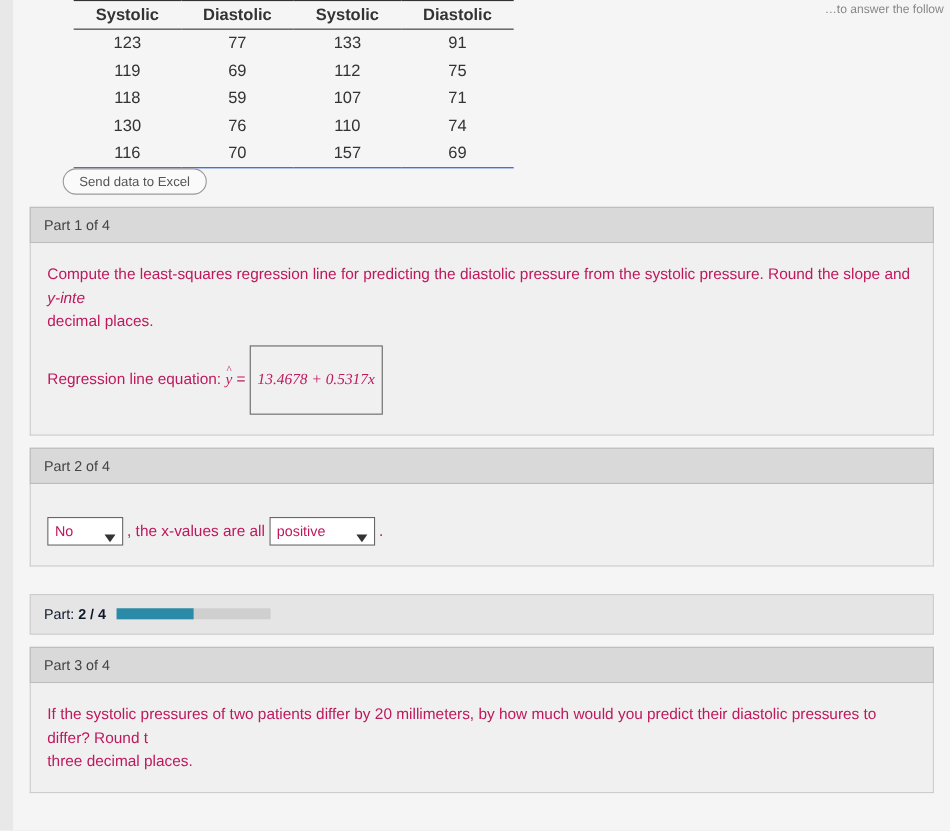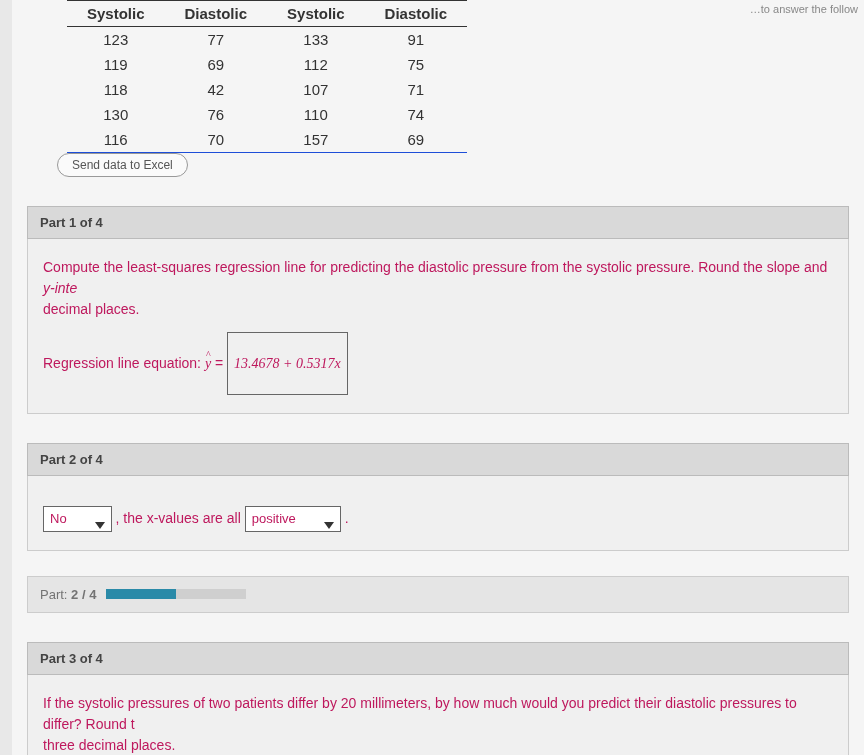--- a/index.html
+++ b/index.html
@@ -53,22 +53,21 @@
     background: #fafafa;
     margin-left: 30px;
     cursor: pointer;
   }
   .part-header {
     background: #d9d9d9;
     border: 1px solid #bbb;
     padding: 8px 12px;
     font-size: 13px;
     color: #444;
-    margin-top: 29px;
-    font-weight: bold;
+    margin-top: 11px;
   }
   .part-body {
     background: #f0f0f0;
     border: 1px solid #ccc;
     border-top: none;
     padding: 18px 15px;
     font-size: 14px;
     color: #be185d;
     line-height: 1.5;
   }
@@ -96,21 +95,21 @@
     width: 0; height: 0;
     border-left: 5px solid transparent;
     border-right: 5px solid transparent;
     border-top: 7px solid #333;
     display: inline-block;
   }
   .progress-row {
     background: #e5e5e5;
     padding: 10px 12px;
     font-size: 13px;
-    color: #737373;
+    color: #0f172a;
     margin-top: 25px;
     display: flex;
     align-items: center;
     gap: 10px;
     border: 1px solid #ccc;
   }
   .progress-track {
     width: 140px; height: 10px;
     background: #cfcfcf;
     position: relative;
@@ -147,21 +146,21 @@
         <td>91</td>
       </tr>
       <tr>
         <td>119</td>
         <td>69</td>
         <td>112</td>
         <td>75</td>
       </tr>
       <tr>
         <td>118</td>
-        <td>42</td>
+        <td>59</td>
         <td>107</td>
         <td>71</td>
       </tr>
       <tr>
         <td>130</td>
         <td>76</td>
         <td>110</td>
         <td>74</td>
       </tr>
       <tr>

